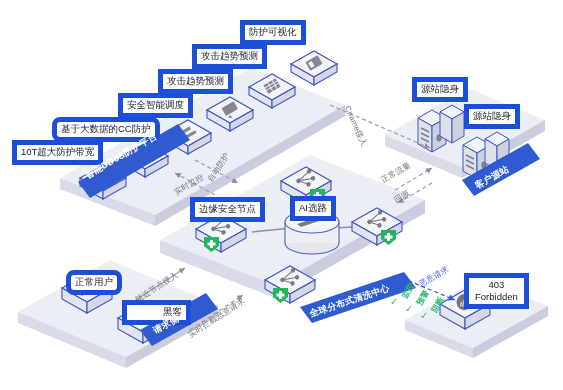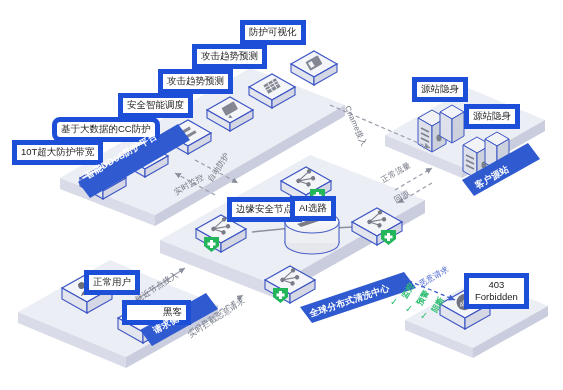--- a/index.html
+++ b/index.html
@@ -321,27 +321,27 @@
   <line x1="402" y1="278" x2="455" y2="300" stroke="#3f5fd0" stroke-width="1.3" stroke-dasharray="4,3" marker-end="url(#arrBlue)"></line>
 </svg>
 
 <div class="lbl" style="left:12px;top:140px;">10T超大防护带宽</div>
 <div class="lbl" style="left:52px;top:117px;border-radius:8px;">基于大数据的CC防护</div>
 <div class="lbl" style="left:118px;top:93px;">安全智能调度</div>
 <div class="lbl" style="left:158px;top:69px;">攻击趋势预测</div>
 <div class="lbl" style="left:192px;top:44px;">攻击趋势预测</div>
 <div class="lbl" style="left:240px;top:20px;">防护可视化</div>
 
-<div class="lbl" style="left:190px;top:197px;margin-left:37px;">边缘安全节点</div>
+<div class="lbl" style="left:190px;top:197px;">边缘安全节点</div>
 <div class="lbl" style="left:290px;top:196px;">AI选路</div>
 
 <div class="lbl" style="left:412px;top:77px;">源站隐身</div>
 <div class="lbl" style="left:464px;top:104px;">源站隐身</div>
 
-<div class="lbl" style="left:84px;top:270px;">正常用户</div>
+<div class="lbl" style="left:66px;top:270px;border-radius:8px;">正常用户</div>
 <div class="lbl" style="left:122px;top:300px;padding-left:36px;">黑客</div>
 
 <div class="lbl two" style="left:464px;top:273px;text-align:center;">
   <div>403</div>
   <div>Forbidden</div>
 </div>
 
 <div class="ribbon" style="left:86px;top:170px;transform:rotate(-30deg);transform-origin:left center;">智能DDoS防护平台</div>
 <div class="ribbon" style="left:310px;top:308px;transform:rotate(-18.5deg);transform-origin:left center;">全球分布式清洗中心</div>
 <div class="ribbon" style="left:476px;top:180px;transform:rotate(-29deg);transform-origin:left center;">客户源站</div>

